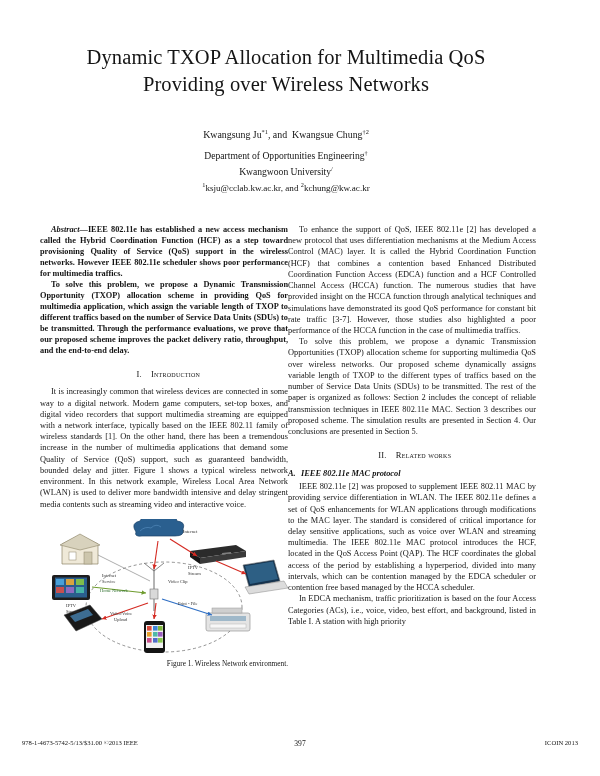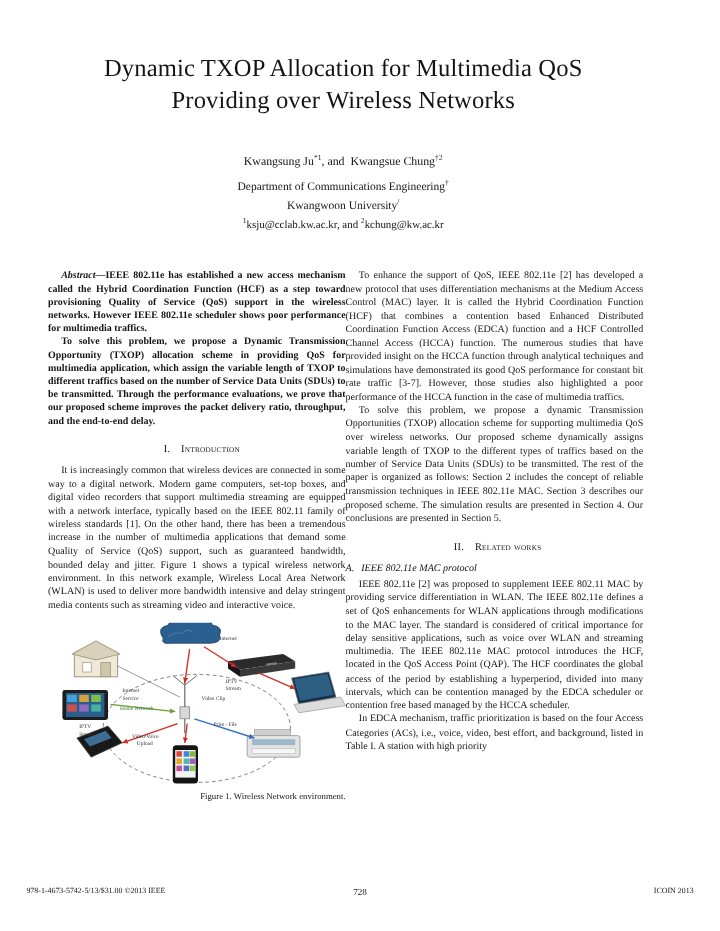--- a/index.html
+++ b/index.html
@@ -90,21 +90,21 @@
   h2.section .num {
     font-variant: normal;
     display: inline-block;
     min-width: 14px;
     text-align: right;
     margin-right: 9px;
   }
   h3.subsection {
     font-size: 8.4px;
     font-style: italic;
-    font-weight: normal;
+    font-weight: bold;
     margin: 9px 0 3px 0;
     text-align: left;
   }
   h3.subsection .sub-num {
     display: inline-block;
     width: 13px;
   }
 
   
   .figure-wrap {
@@ -142,21 +142,21 @@
 <div class="page">
 
   <h1 class="title">Dynamic TXOP Allocation for Multimedia QoS Providing over Wireless Networks</h1>
 
   <div class="authors">
     <div class="names">
       <span>Kwangsung Ju</span><sup>*1</sup><span>, and</span>&nbsp;
       <span>Kwangsue Chung</span><sup>†2</sup>
     </div>
     <div class="dept">
-      <span>Department of Communications Engineering</span><sup>†</sup>
+      <span>Department of Opportunities Engineering</span><sup>†</sup>
     </div>
     <div>
       <span>Kwangwoon University</span><sup>/</sup>
     </div>
     <div class="mail">
       <sup>1</sup><span>ksju@cclab.kw.ac.kr, and</span>
       <sup>2</sup><span>kchung@kw.ac.kr</span>
     </div>
   </div>
 
@@ -297,17 +297,17 @@
       <h3 class="subsection"><span class="sub-num">A.</span><span>IEEE 802.11e MAC protocol</span></h3>
 
       <p>IEEE 802.11e [2] was proposed to supplement IEEE 802.11 MAC by providing service differentiation in WLAN. The IEEE 802.11e defines a set of QoS enhancements for WLAN applications through modifications to the MAC layer. The standard is considered of critical importance for delay sensitive applications, such as voice over WLAN and streaming multimedia. The IEEE 802.11e MAC protocol introduces the HCF, located in the QoS Access Point (QAP). The HCF coordinates the global access of the period by establishing a hyperperiod, divided into many intervals, which can be  contention managed by the EDCA scheduler or contention free based managed by the HCCA scheduler.</p>
       <p>In EDCA mechanism, traffic prioritization is based on the four Access Categories (ACs), i.e., voice, video, best effort, and background, listed in Table I. A station with high priority</p>
 
     </div>
   </div>
 
   <div class="footer">
     <span class="isbn">978-1-4673-5742-5/13/$31.00 ©2013 IEEE</span>
-    <span class="pageno">728</span>
+    <span class="pageno">397</span>
     <span class="conf">ICOIN 2013</span>
   </div>
 
 </div>
 
 </body></html>

